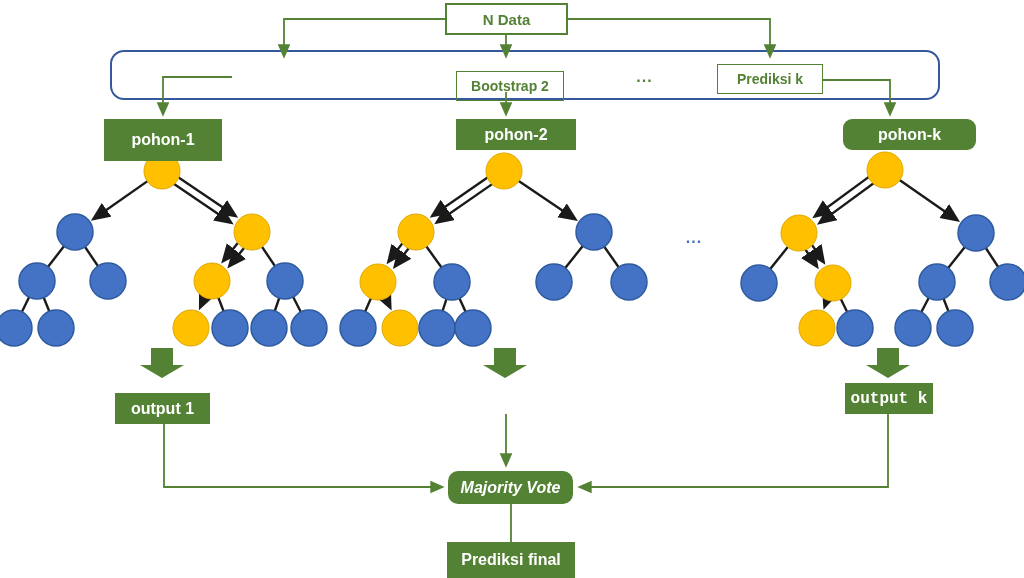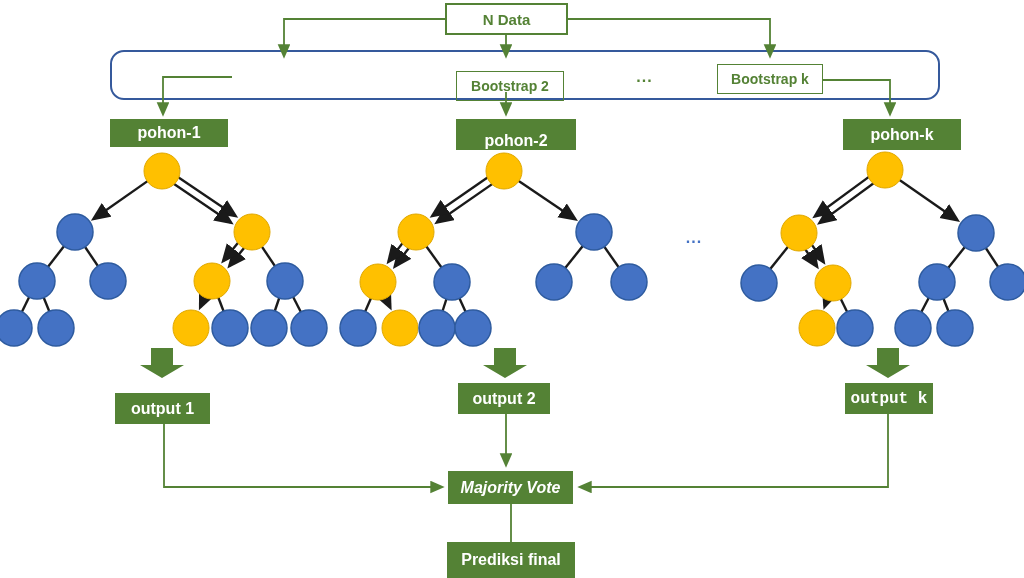--- a/index.html
+++ b/index.html
@@ -169,47 +169,44 @@
       <span>N Data</span>
     </div>
 
   <div class="box outline-green" style="left:456px;top:62px;width:108px;height:30px;border-width:1.5px;font-size:14px;margin-top:9px;">
       <span>Bootstrap 2</span>
     </div>
   <div class="box white-box green-dots" style="left:599px;top:59px;width:91px;height:35px;">
       <span>...</span>
     </div>
   <div class="box outline-green" style="left:717px;top:64px;width:106px;height:30px;border-width:1.5px;font-size:14px;">
-      <span>Bootstrap k</span>
-    </div>
-
-  <div class="box fill-green" style="left:110px;top:119px;width:118px;height:28px;">
+      <span>Prediksi k</span>
+    </div>
+
+  <div class="box fill-green" style="left:104px;top:119px;width:118px;height:42px;">
       <span>pohon-1</span>
     </div>
-  <div class="box fill-green" style="left:456px;top:119px;width:120px;height:31px;align-items:flex-end;">
+  <div class="box fill-green" style="left:456px;top:119px;width:120px;height:31px;">
       <span>pohon-2</span>
     </div>
-  <div class="box fill-green" style="left:843px;top:119px;width:118px;height:31px;">
+  <div class="box fill-green" style="left:843px;top:119px;width:133px;height:31px;border-radius:9px;">
       <span>pohon-k</span>
     </div>
 
   <div class="box white-box blue-dots" style="left:648px;top:223px;width:92px;height:30px;">
       <span>...</span>
     </div>
 
   <div class="box fill-green" style="left:115px;top:383px;width:95px;height:31px;margin-top:10px;">
       <span>output 1</span>
     </div>
-  <div class="box fill-green" style="left:458px;top:383px;width:92px;height:31px;">
-      <span>output 2</span>
-    </div>
   <div class="box fill-green" style="left:845px;top:383px;width:88px;height:31px;font-family:Liberation Mono, monospace;">
       <span>output k</span>
     </div>
 
-  <div class="box fill-green italic" style="left:448px;top:471px;width:125px;height:33px;">
+  <div class="box fill-green italic" style="left:448px;top:471px;width:125px;height:33px;border-radius:10px;">
       <span>Majority Vote</span>
     </div>
   <div class="box fill-green" style="left:447px;top:542px;width:128px;height:36px;text-align:center;">
       <span>Prediksi final</span>
     </div>
 
 </div>
 
 </body></html>

